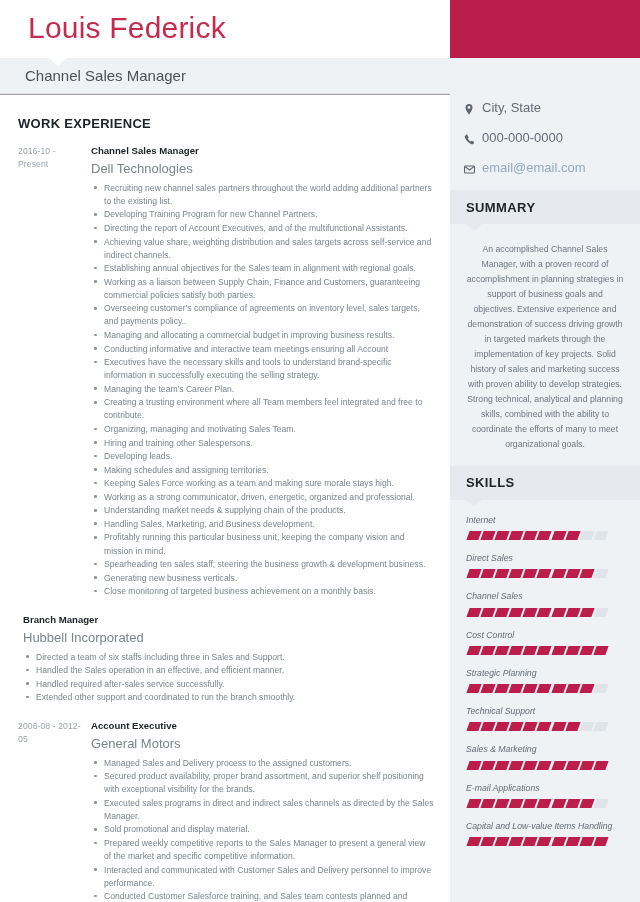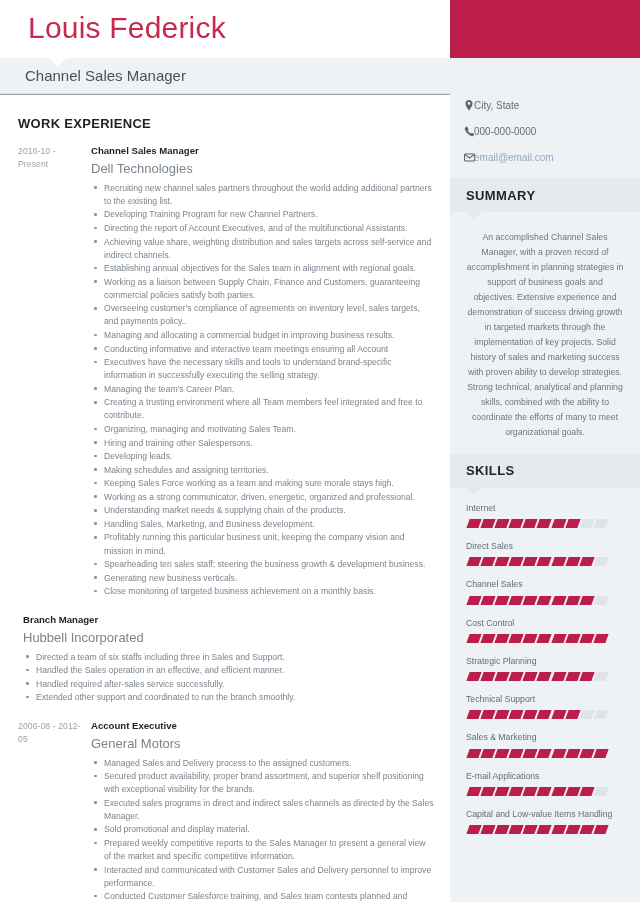--- a/index.html
+++ b/index.html
@@ -77,22 +77,22 @@
   }
   .job + .job { margin-top:14px; }
 
   
   .sidebar {
     position:absolute; left:450px; top:58px; width:190px; height:844px;
     background:#eef2f5;
   }
   .contact { padding:42px 0 0 14px; }
   .contact-row {
-    display:flex; align-items:flex-start; margin-bottom:15px;
-    font-size:10px; color:#646c74;
+    display:flex; align-items:flex-end; gap:8px; margin-bottom:15px;
+    font-size:13px; color:#646c74;
   }
   .contact-row.email span { color:#93a9c0; }
   .c-ico { width:10px; height:11px; flex:0 0 10px; display:block; }
   .c-ico svg { display:block; }
 
   .side-sec { margin-top:14px; position:relative; }
   .side-head {
     position:relative; height:34px;
     background:#e6eaee;
     display:flex; align-items:center; padding-left:16px;
@@ -105,21 +105,21 @@
     width:0; height:0;
     border-left:8px solid transparent;
     border-right:8px solid transparent;
     border-top:7px solid #e6eaee;
   }
   .summary-text {
     padding:18px 16px 0 16px;
     font-size:8.7px; line-height:1.72; color:#6e767e; text-align:center;
   }
 
-  .skills { padding:15px 14px 0 16px; }
+  .skills { padding:15px 14px 0 16px;font-style:italic; }
   .skill { margin-bottom:13px; }
   .skill-name {
     font-size:8.7px; color:#646c74; margin-bottom:5px; line-height:1.3;
   }
   .bars { display:flex; gap:2.6px; height:9px; padding-left:2px; }
   .bar {
     width:11.5px; height:9px;
     transform: skewX(-20deg);
     background:#dfe4e9;
   }

